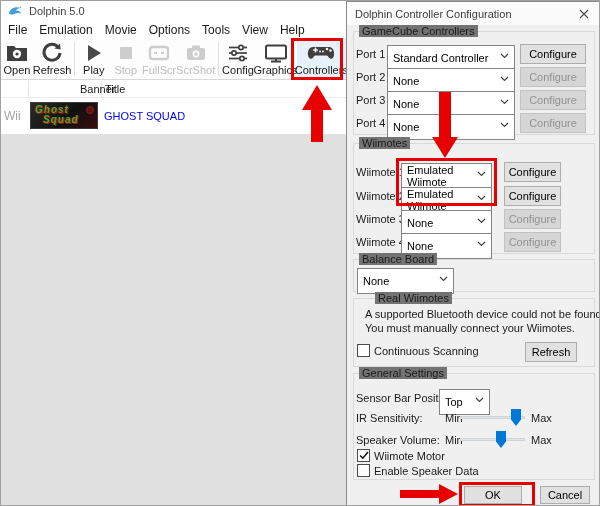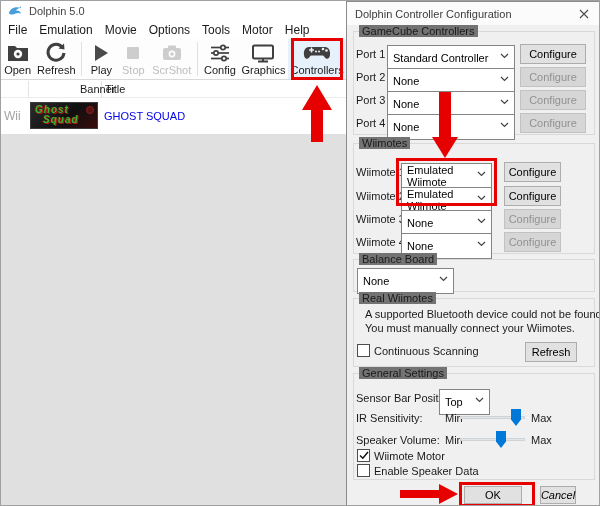--- a/index.html
+++ b/index.html
@@ -82,21 +82,21 @@
       </svg>
       <span class="ttext">Dolphin 5.0</span>
     </div>
 
     <div class="menubar">
       <span>File</span>
       <span>Emulation</span>
       <span>Movie</span>
       <span>Options</span>
       <span>Tools</span>
-      <span>Motor</span>
+      <span>View</span>
       <span>Help</span>
     </div>
 
     <div class="toolbar">
       <div class="tbtn">
         <div class="ticon">
           <svg width="24" height="22" viewBox="0 0 24 22">
             <path d="M2,4 h7 l2,2 h11 v13 h-20 z" fill="#3f3f3f"></path>
             <circle cx="12" cy="12" r="4.2" fill="#fdfdfd"></circle>
             <circle cx="12" cy="12" r="1.6" fill="#3f3f3f"></circle>
@@ -122,20 +122,30 @@
         </div>
         <span class="tlabel">Play</span>
       </div>
       <div class="tbtn disabled">
         <div class="ticon">
           <svg width="20" height="22" viewBox="0 0 20 22">
               <rect x="4" y="5" width="12" height="12" rx="1" fill="#cdcdcd"></rect>
             </svg>
         </div>
         <span class="tlabel">Stop</span>
+      </div>
+      <div class="tbtn disabled">
+        <div class="ticon">
+          <svg width="24" height="22" viewBox="0 0 24 22">
+            <rect x="3" y="5" width="18" height="12" rx="2.5" fill="none" stroke="#cdcdcd" stroke-width="2.4"></rect>
+            <line x1="7" y1="11" x2="10" y2="11" stroke="#cdcdcd" stroke-width="2"></line>
+            <line x1="14" y1="11" x2="17" y2="11" stroke="#cdcdcd" stroke-width="2"></line>
+          </svg>
+        </div>
+        <span class="tlabel">FullScr</span>
       </div>
       <div class="tbtn disabled">
         <div class="ticon">
           <svg width="24" height="22" viewBox="0 0 24 22">
             <rect x="3" y="6" width="18" height="12" rx="2" fill="#cdcdcd"></rect>
             <rect x="8" y="3.5" width="8" height="3" rx="1" fill="#cdcdcd"></rect>
             <circle cx="12" cy="12" r="3.4" fill="#fdfdfd"></circle>
             <circle cx="12" cy="12" r="1.8" fill="#cdcdcd"></circle>
           </svg>
         </div>
@@ -301,21 +311,21 @@
     <div class="group" style="left:6px; top:257px; width:242px; height:33px;"></div>
     <span class="group-label" style="left:12px; top:251px;">Balance Board</span>
     <div class="combo" style="left:10px; top:266px; width:97px;">
       <span>None</span>
       <svg class="chev" width="9" height="6" viewBox="0 0 9 6">
           <polyline points="1,1 4.5,4.5 8,1" fill="none" stroke="#444" stroke-width="1.2"></polyline>
         </svg>
     </div>
 
     <div class="group" style="left:6px; top:296px; width:242px; height:69px;"></div>
-    <span class="group-label" style="left:12px; top:290px;text-align:right;">Real Wiimotes</span>
+    <span class="group-label" style="left:28px; top:290px;text-align:right;">Real Wiimotes</span>
     <span class="flabel" style="left:18px; top:306px;">A supported Bluetooth device could not be found.</span>
     <span class="flabel" style="left:18px; top:320px;">You must manually connect your Wiimotes.</span>
     <div class="checkbox" style="left:10px; top:342px;"></div>
     <span class="flabel" style="left:27px; top:343px;">Continuous Scanning</span>
     <div class="btn" style="left:178px; top:340px; width:52px; height:20px;">Refresh</div>
 
     <div class="group" style="left:6px; top:371px; width:242px; height:107px;"></div>
     <span class="group-label" style="left:12px; top:365px;">General Settings</span>
 
     <span class="flabel" style="left:9px; top:390px;">Sensor Bar Position:</span>
@@ -342,21 +352,21 @@
       <svg width="10" height="9" viewBox="0 0 10 9">
           <polyline points="1,4.5 3.8,7.2 9,1" fill="none" stroke="#111" stroke-width="1.5"></polyline>
         </svg>
     </div>
     <span class="flabel" style="left:27px; top:448px;">Wiimote Motor</span>
 
     <div class="checkbox" style="left:10px; top:462px;"></div>
     <span class="flabel" style="left:27px; top:463px;">Enable Speaker Data</span>
 
     <div class="btn" style="left:117px; top:484px; width:58px; height:18px;">OK</div>
-    <div class="btn" style="left:193px; top:484px; width:36px; height:18px;font-style:italic;">Cancel</div>
+    <div class="btn" style="left:193px; top:484px; width:50px; height:18px;">Cancel</div>
 
     <div class="arrow-shaft" style="left:92px; top:90px; width:12px; height:45px;"></div>
     <div class="tri tri-down" style="left:85px; top:135px;"></div>
     <div class="hlbox" style="left:49px; top:156px; width:101px; height:48px;"></div>
     <div class="hlbox" style="left:112px; top:480px; width:76px; height:25px;"></div>
     <div class="arrow-shaft" style="left:53px; top:488px; width:39px; height:8px;"></div>
     <div class="tri tri-right" style="left:92px; top:482px;"></div>
   </div>
 
 </div>

